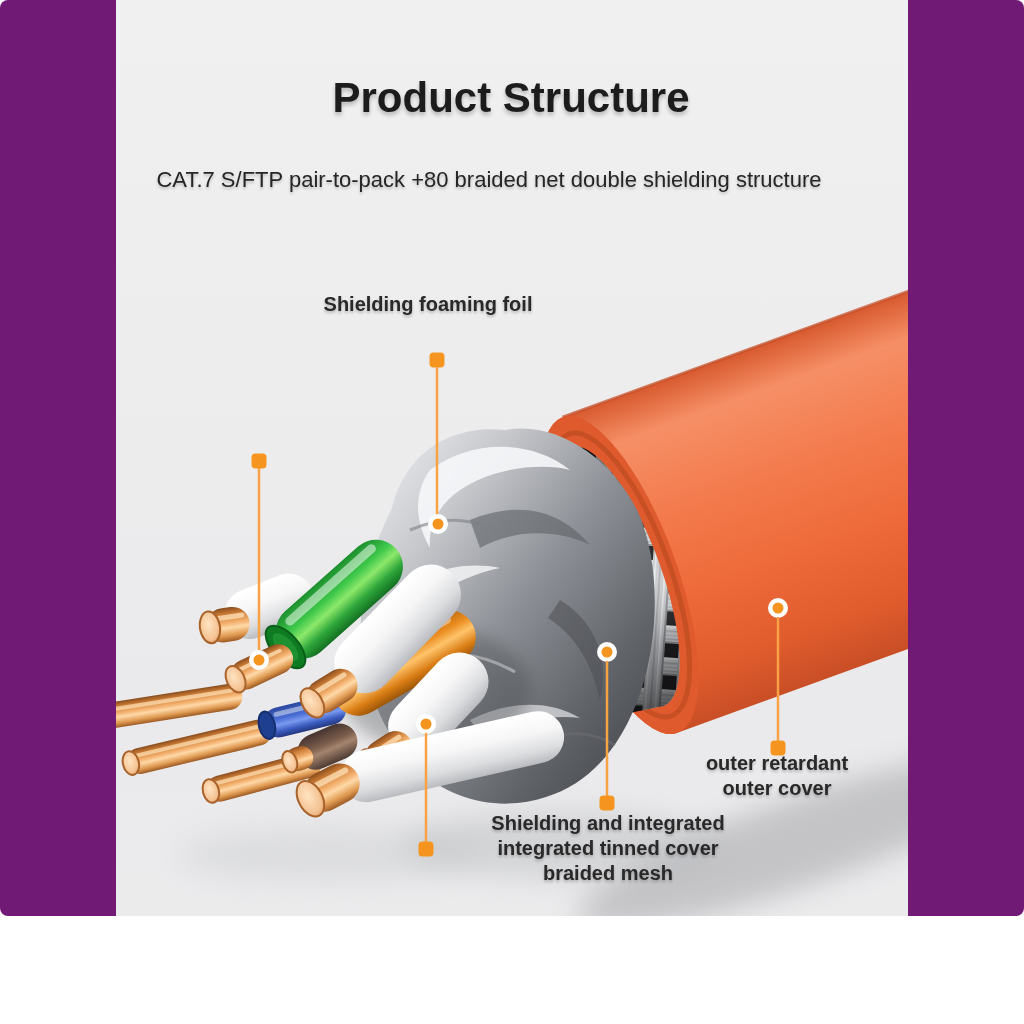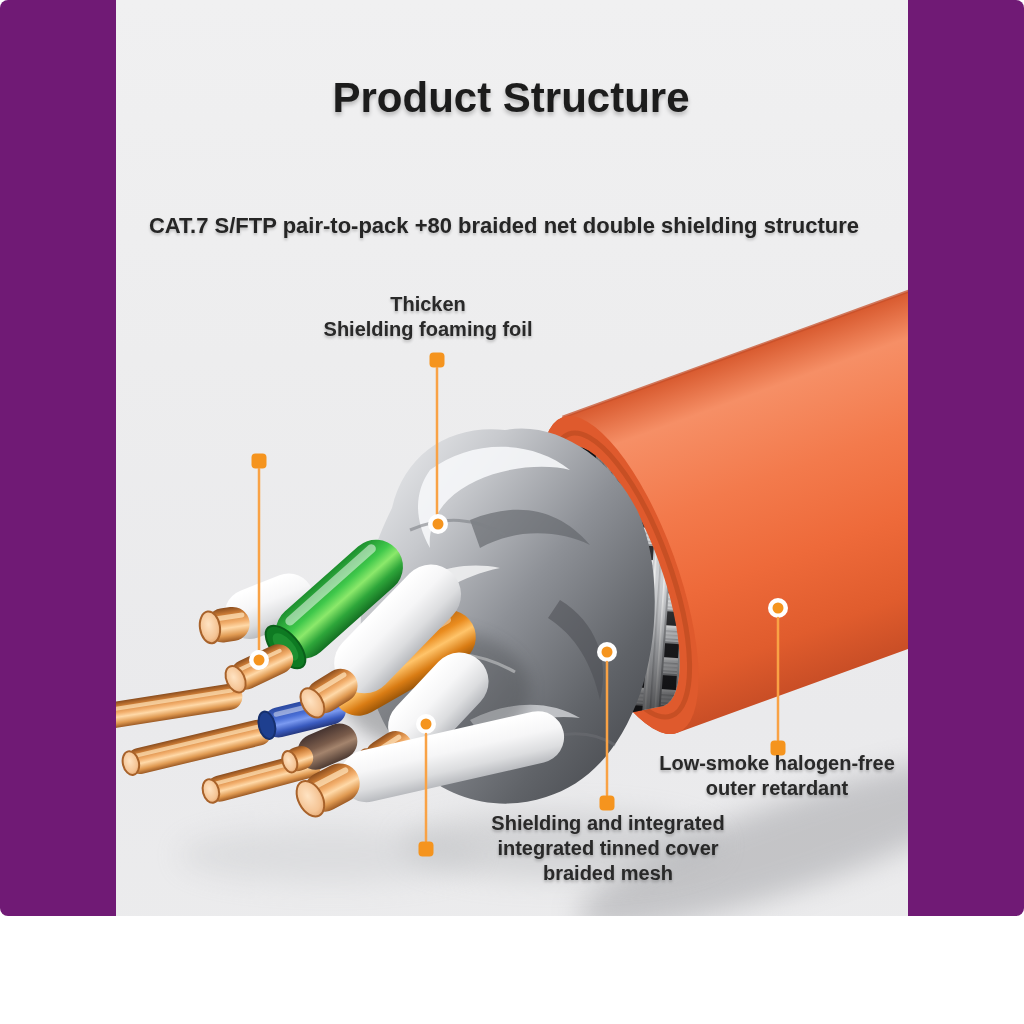--- a/index.html
+++ b/index.html
@@ -5,23 +5,23 @@
   html,body{margin:0;padding:0;background:#ffffff;}
   .page{position:relative;width:1024px;height:916px;background:#701a75;overflow:hidden;
         font-family:"Liberation Sans",sans-serif;border-radius:8px;}
   .content{position:absolute;left:116px;top:0;width:792px;height:1024px;overflow:hidden;
            background:linear-gradient(180deg,#f0f0f1 0%,#ededee 35%,#eaeaec 70%,#ececed 100%);}
   .stage{position:absolute;left:-116px;top:0;width:1024px;height:1024px;}
   .stage svg{position:absolute;left:0;top:0;}
   .title{position:absolute;left:511px;top:74px;transform:translateX(-50%);
          font-size:42px;font-weight:700;letter-spacing:0px;color:#1c1c1c;white-space:nowrap;
          text-shadow:0 3px 4px rgba(0,0,0,0.25);}
-  .subtitle{position:absolute;left:504px;top:167px;transform:translateX(-50%);
-         font-size:22px;font-weight:700;color:#252525;white-space:nowrap;
-         text-shadow:0 2px 3px rgba(0,0,0,0.22);margin-top:46px;}
+  .subtitle{position:absolute;left:489px;top:167px;transform:translateX(-50%);
+         font-size:22px;font-weight:400;color:#252525;white-space:nowrap;
+         text-shadow:0 2px 3px rgba(0,0,0,0.22);}
   .label{position:absolute;transform:translateX(-50%);text-align:center;
          font-size:20px;font-weight:600;line-height:25px;color:#292929;white-space:nowrap;
          text-shadow:0 2px 3px rgba(0,0,0,0.24);}
 </style>
 </head>
 <body>
 
 <div class="page">
   <div class="content">
     <div class="stage">
@@ -283,32 +283,31 @@
             <line x1="778" y1="618" x2="778" y2="740" stroke="#F9A245" stroke-width="2.5"></line>
             <rect x="770.5" y="740.5" width="15" height="15" rx="4" fill="#F5941E"></rect>
           </g>
         </g>
       </svg>
 
       <div class="title">Product Structure</div>
       <div class="subtitle">CAT.7 S/FTP pair-to-pack +80 braided net double shielding structure</div>
 
       <div class="label" style="left:428px;top:292px">
-        <div>Thicken</div>
         <div>Shielding foaming foil</div>
       </div>
 
 
 
       <div class="label" style="left:608px;top:811px">
         <div>Shielding and integrated</div>
         <div>integrated tinned cover</div>
         <div>braided mesh</div>
       </div>
 
       <div class="label" style="left:777px;top:751px">
-        <div>Low-smoke halogen-free</div>
         <div>outer retardant</div>
+        <div>outer cover</div>
       </div>
 
     </div>
   </div>
 </div>
 
 </body></html>

